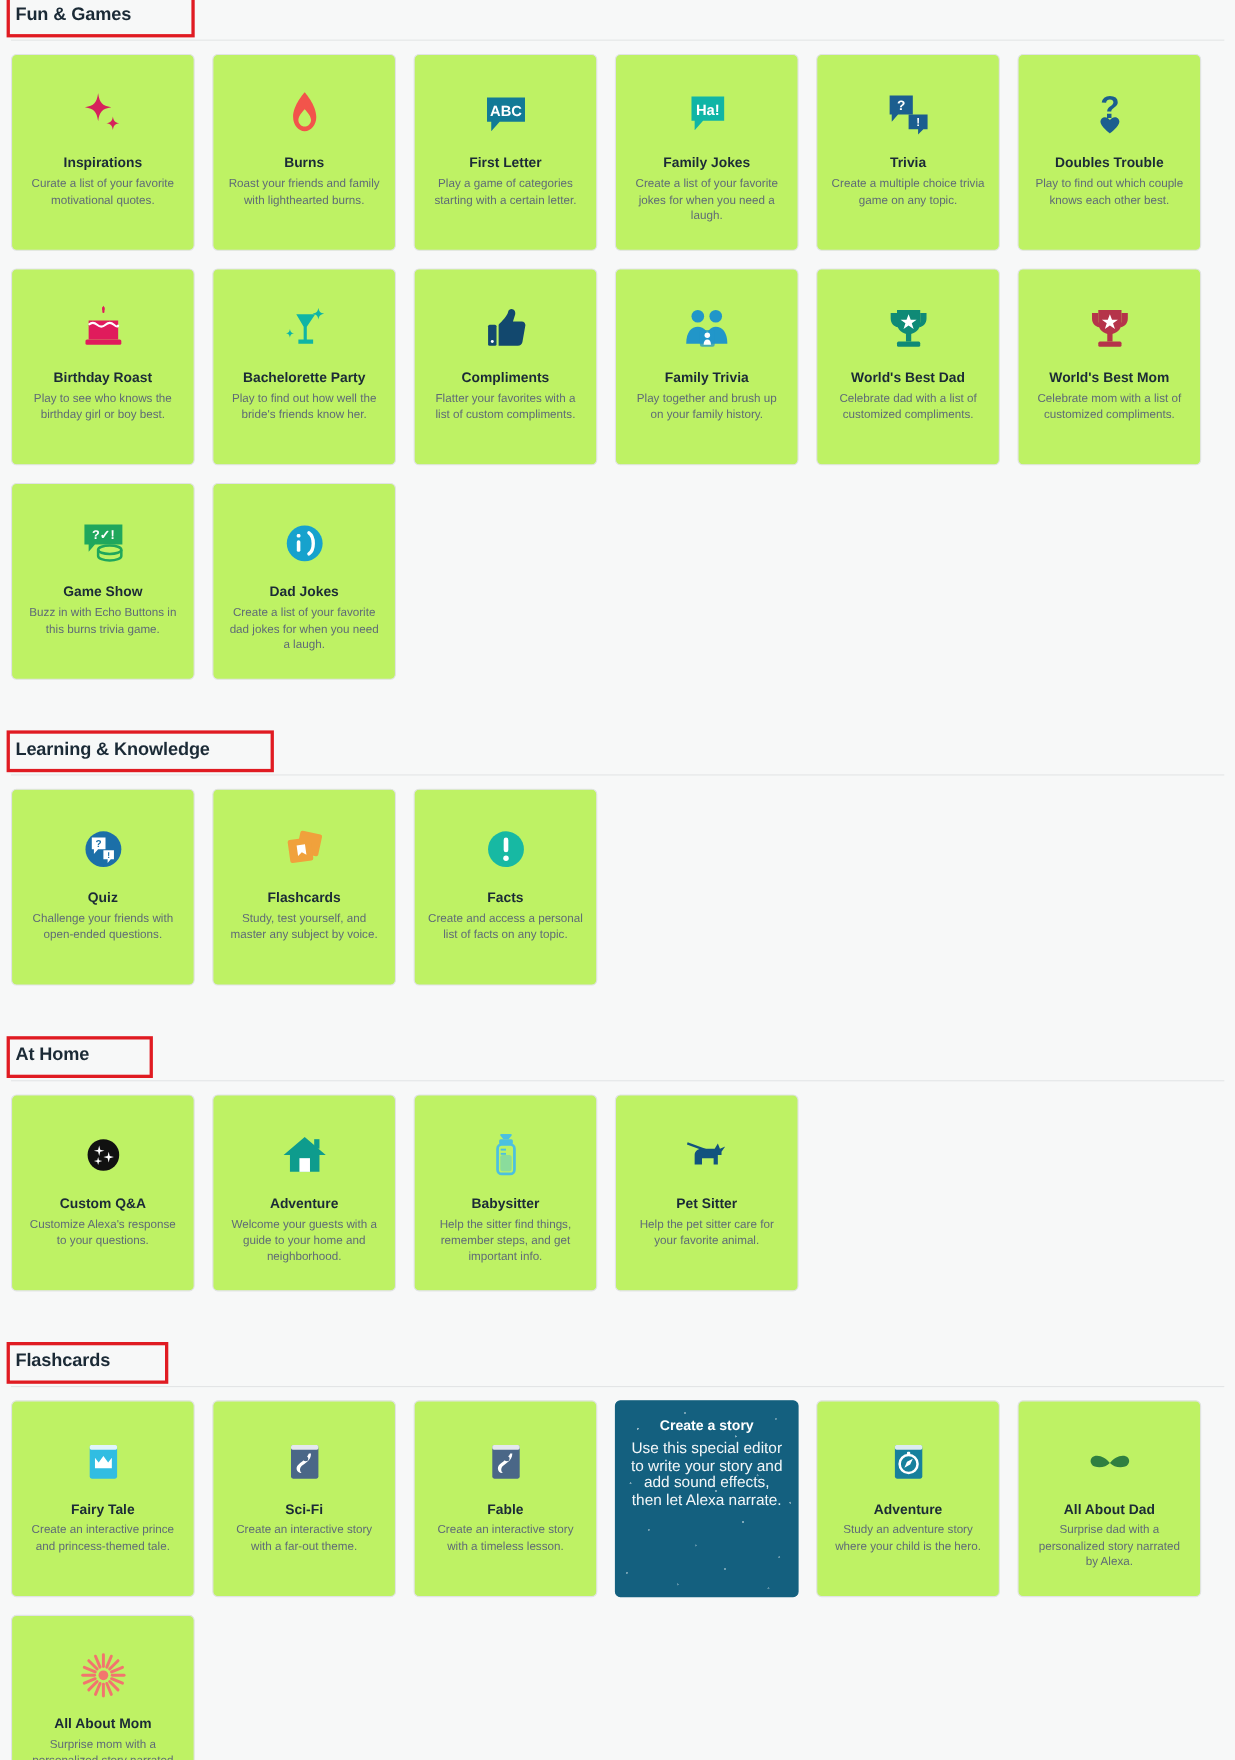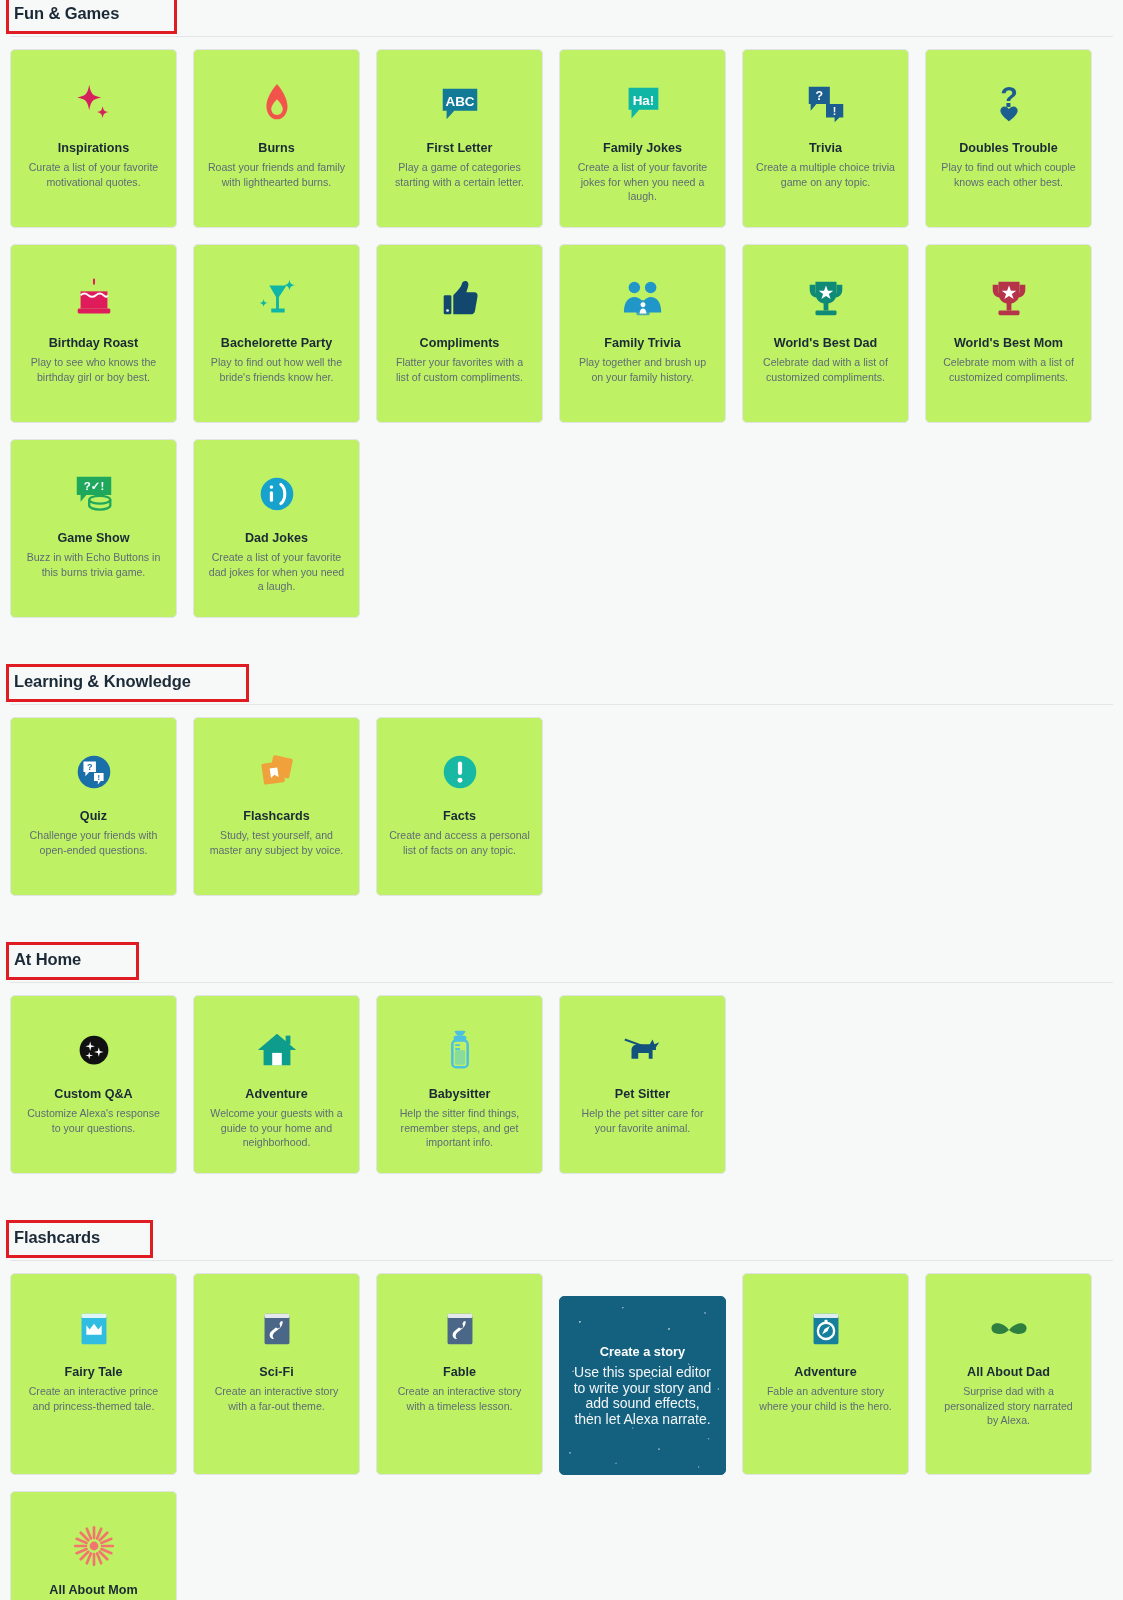--- a/index.html
+++ b/index.html
@@ -86,41 +86,39 @@
     font-size: 10.6px;
     color: #5f6b76;
     text-align: center;
     line-height: 14.5px;
   }
 
   
   .card.featured {
     background-color: #14607f;
     border: 1px solid #14607f;
-    justify-content: center;
     padding-top: 14px;
     background-image:
       radial-gradient(circle at 12% 14%, rgba(255,255,255,.55) 0.8px, transparent 1.1px),
       radial-gradient(circle at 38% 6%,  rgba(255,255,255,.40) 0.8px, transparent 1.1px),
       radial-gradient(circle at 66% 18%, rgba(255,255,255,.50) 0.8px, transparent 1.1px),
       radial-gradient(circle at 88% 9%,  rgba(255,255,255,.35) 0.8px, transparent 1.1px),
       radial-gradient(circle at 8%  42%, rgba(255,255,255,.45) 0.8px, transparent 1.1px),
       radial-gradient(circle at 30% 34%, rgba(255,255,255,.30) 0.8px, transparent 1.1px),
       radial-gradient(circle at 55% 46%, rgba(255,255,255,.45) 0.8px, transparent 1.1px),
       radial-gradient(circle at 78% 38%, rgba(255,255,255,.35) 0.8px, transparent 1.1px),
       radial-gradient(circle at 96% 52%, rgba(255,255,255,.45) 0.8px, transparent 1.1px),
       radial-gradient(circle at 18% 66%, rgba(255,255,255,.40) 0.8px, transparent 1.1px),
       radial-gradient(circle at 44% 74%, rgba(255,255,255,.30) 0.8px, transparent 1.1px),
       radial-gradient(circle at 70% 62%, rgba(255,255,255,.45) 0.8px, transparent 1.1px),
       radial-gradient(circle at 90% 80%, rgba(255,255,255,.35) 0.8px, transparent 1.1px),
       radial-gradient(circle at 6%  88%, rgba(255,255,255,.40) 0.8px, transparent 1.1px),
       radial-gradient(circle at 34% 94%, rgba(255,255,255,.30) 0.8px, transparent 1.1px),
       radial-gradient(circle at 60% 86%, rgba(255,255,255,.40) 0.8px, transparent 1.1px),
       radial-gradient(circle at 84% 96%, rgba(255,255,255,.30) 0.8px, transparent 1.1px);
-    margin-top: 23px;
   }
   .card.featured .card-title { color: #ffffff; font-size: 12.8px; margin-bottom: 5px; }
   .card.featured .card-desc  { color: #f2f6f8; font-size: 14px; line-height: 15.5px; }
   .spacer-row { width: 100%; height: 42px; }
 </style>
 </head>
 <body>
 
 <div class="page">
     <div class="section">
@@ -448,21 +446,21 @@
           <div class="card-icon">
             <svg width="46" height="46" viewBox="0 0 48 48">
               <rect x="11" y="9" width="26" height="32" rx="2" fill="#16809c"></rect>
               <rect x="11" y="9" width="26" height="4.5" rx="1.6" fill="#ffffff" opacity="0.85"></rect>
               <circle cx="24" cy="27" r="8.5" fill="none" stroke="#ffffff" stroke-width="2.4"></circle>
               <rect x="22.4" y="15.5" width="3.2" height="3.4" rx="1" fill="#ffffff"></rect>
               <path d="M28 22 L22.5 25 L20 30.5 L25.5 27.5 Z" fill="#ffffff"></path>
             </svg>
           </div>
           <div class="card-title">Adventure</div>
-          <div class="card-desc">Fable an adventure story where your child is the hero.</div>
+          <div class="card-desc">Study an adventure story where your child is the hero.</div>
         </div>
         <div class="card">
           <div class="card-icon">
             <svg width="46" height="46" viewBox="0 0 48 48">
               <path d="M24 26 C20 21 14 18 9 19.6 C4.5 21 4.5 27.6 9.6 29.4 C15 31.3 20.6 29.4 24 26 C27.4 29.4 33 31.3 38.4 29.4 C43.5 27.6 43.5 21 39 19.6 C34 18 28 21 24 26Z" fill="#2f8040"></path>
             </svg>
           </div>
           <div class="card-title">All About Dad</div>
           <div class="card-desc">Surprise dad with a personalized story narrated by Alexa.</div>
         </div>

